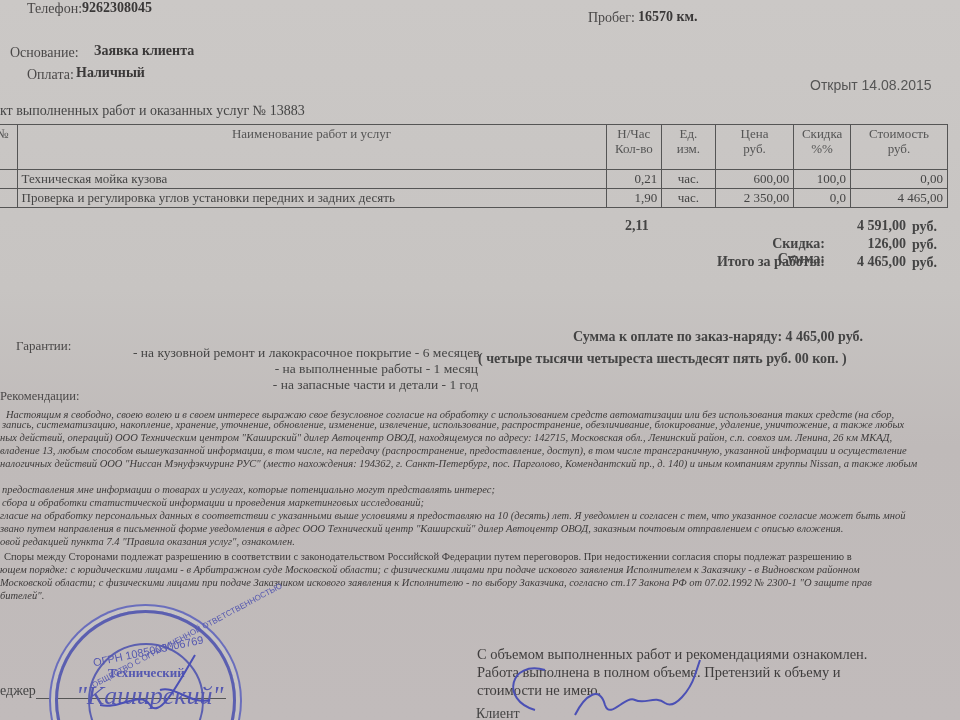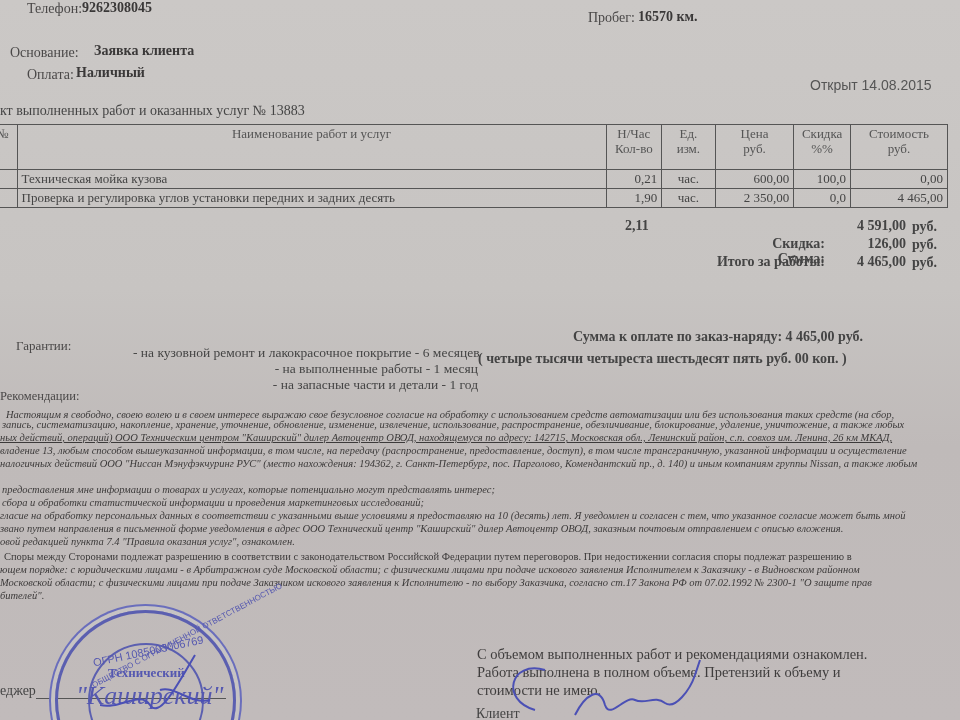--- a/index.html
+++ b/index.html
@@ -111,21 +111,21 @@
 
   <div class="abs" style="left:16px;top:338px;font-size:13px;color:#4a4848;text-align:right;">Гарантии:</div>
   <div class="abs" style="left:133px;top:345px;font-size:13.5px;color:#444;width:345px;text-align:left;">- на кузовной ремонт и лакокрасочное покрытие - 6 месяцев</div>
   <div class="abs" style="left:133px;top:361px;font-size:13.5px;color:#444;width:345px;text-align:right;">- на выполненные работы - 1 месяц</div>
   <div class="abs" style="left:133px;top:377px;font-size:13.5px;color:#444;width:345px;text-align:right;">- на запасные части и детали - 1 год</div>
 
   <div class="abs" style="left:0px;top:389px;font-size:12.5px;color:#4a4848;">Рекомендации:</div>
 
   <div class="abs small" style="left:6px;top:409px;">Настоящим я свободно, своею волею и в своем интересе выражаю свое безусловное согласие на обработку с использованием средств автоматизации или без использования таких средств (на сбор,</div>
   <div class="abs small" style="left:2px;top:419px;">запись, систематизацию, накопление, хранение, уточнение, обновление, изменение, извлечение, использование, распространение, обезличивание, блокирование, удаление,  уничтожение, а также любых</div>
-  <div class="abs small" style="left:0px;top:432px;text-decoration:underline;">ных действий, операций) ООО Техническим центром "Каширский" дилер Автоцентр ОВОД, находящемуся по адресу: 142715, Московская обл., Ленинский район, с.п. совхоз им. Ленина, 26 км МКАД,</div>
+  <div class="abs small" style="left:0px;top:432px;">ных действий, операций) ООО Техническим центром "Каширский" дилер Автоцентр ОВОД, находящемуся по адресу: 142715, Московская обл., Ленинский район, с.п. совхоз им. Ленина, 26 км МКАД,</div>
   <div class="abs small" style="left:0px;top:445px;">владение 13, любым способом вышеуказанной информации, в том числе, на передачу (распространение, предоставление, доступ), в том числе трансграничную, указанной информации и осуществление</div>
   <div class="abs small" style="left:0px;top:458px;">налогичных действий ООО "Ниссан Мэнуфэкчуринг РУС" (место нахождения: 194362, г. Санкт-Петербург, пос. Парголово, Комендантский пр., д. 140) и иным компаниям группы Nissan, а также любым</div>
   <div class="abs small" style="left:2px;top:484px;">предоставления мне информации о товарах и услугах, которые потенциально могут представлять интерес;</div>
   <div class="abs small" style="left:2px;top:497px;">сбора и обработки статистической информации и проведения маркетинговых исследований;</div>
   <div class="abs small" style="left:0px;top:510px;">гласие на обработку персональных данных в соответствии с указанными выше условиями я предоставляю на 10 (десять) лет. Я уведомлен и согласен с тем, что указанное согласие может быть мной</div>
   <div class="abs small" style="left:0px;top:523px;">звано путем направления в письменной форме уведомления в адрес ООО Технический центр "Каширский" дилер Автоцентр ОВОД, заказным почтовым отправлением с описью вложения.</div>
   <div class="abs small" style="left:0px;top:536px;">овой редакцией пункта 7.4 "Правила оказания услуг", ознакомлен.</div>
   <div class="abs small up" style="left:4px;top:551px;">Споры между Сторонами подлежат разрешению в соответствии с законодательством Российской Федерации путем переговоров. При недостижении согласия споры подлежат разрешению в</div>
   <div class="abs small" style="left:0px;top:564px;">ющем порядке: с юридическими лицами - в Арбитражном суде Московской области; с физическими лицами при подаче искового заявления Исполнителем к Заказчику - в Видновском районном</div>
   <div class="abs small" style="left:0px;top:577px;">Московской области; с физическими лицами при подаче Заказчиком искового заявления к Исполнителю - по выбору Заказчика, согласно  ст.17 Закона РФ от 07.02.1992 № 2300-1 "О защите прав</div>

